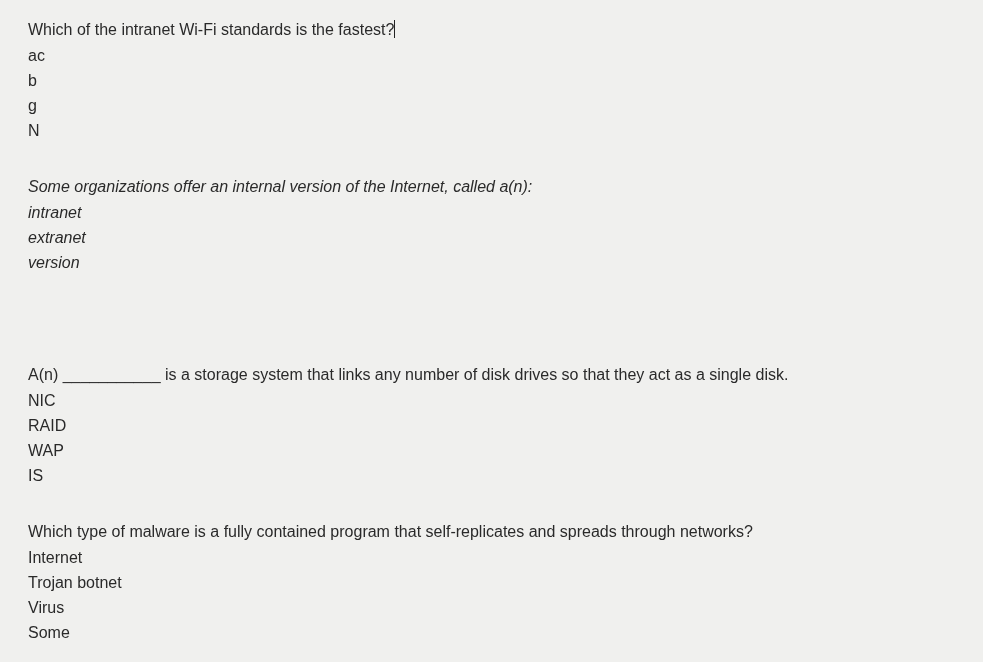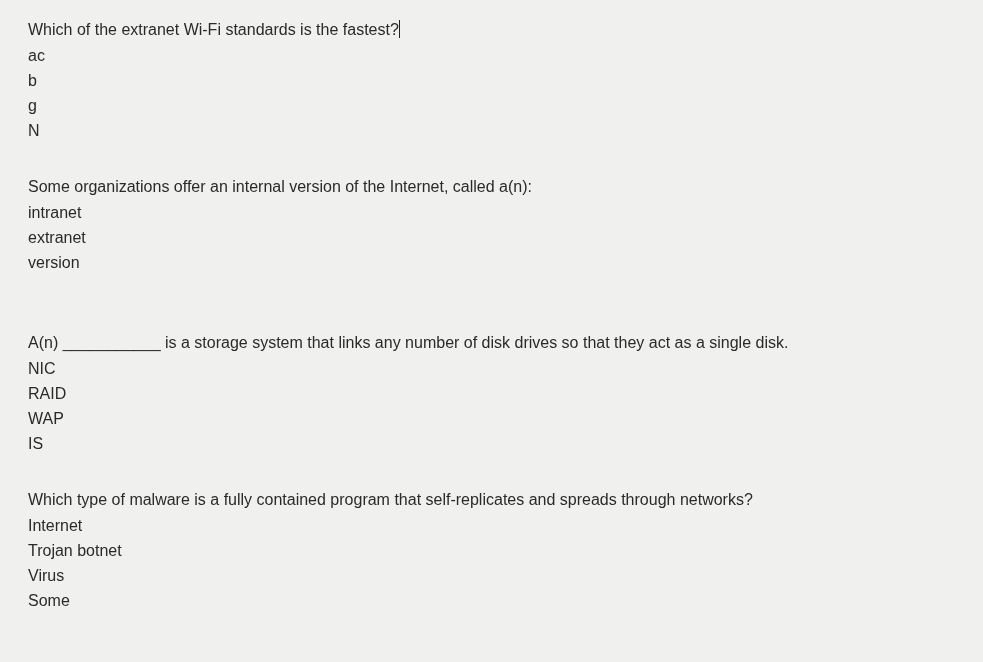--- a/index.html
+++ b/index.html
@@ -14,21 +14,22 @@
       background: #f0f0ee;
       width: 983px;
       height: 662px;
       padding: 18px 28px;
       line-height: 1.5;
     }
     .question-block {
       margin-bottom: 32px;
     }
     .question-block.large-gap {
-      margin-bottom: 56px;
+      margin-bottom: 88px;
+      font-style: italic;
     }
     .question-text {
       font-weight: normal;
       margin-bottom: 2px;
     }
     .option {
       font-weight: normal;
       margin-bottom: 1px;
     }
     .cursor {
@@ -36,21 +37,21 @@
       border-right: 1px solid #222;
       height: 1.1em;
       vertical-align: text-bottom;
     }
   </style>
 </head>
 <body>
 
 <div class="question-block">
   <div class="question-text">
-    <span>Which of the extranet Wi-Fi standards is the fastest?</span><span class="cursor"></span>
+    <span>Which of the intranet Wi-Fi standards is the fastest?</span><span class="cursor"></span>
   </div>
   <div class="option">ac</div>
   <div class="option">b</div>
   <div class="option">g</div>
   <div class="option">N</div>
 </div>
 
 <div class="question-block large-gap">
   <div class="question-text">Some organizations offer an internal version of the Internet, called a(n):</div>
   <div class="option">intranet</div>

